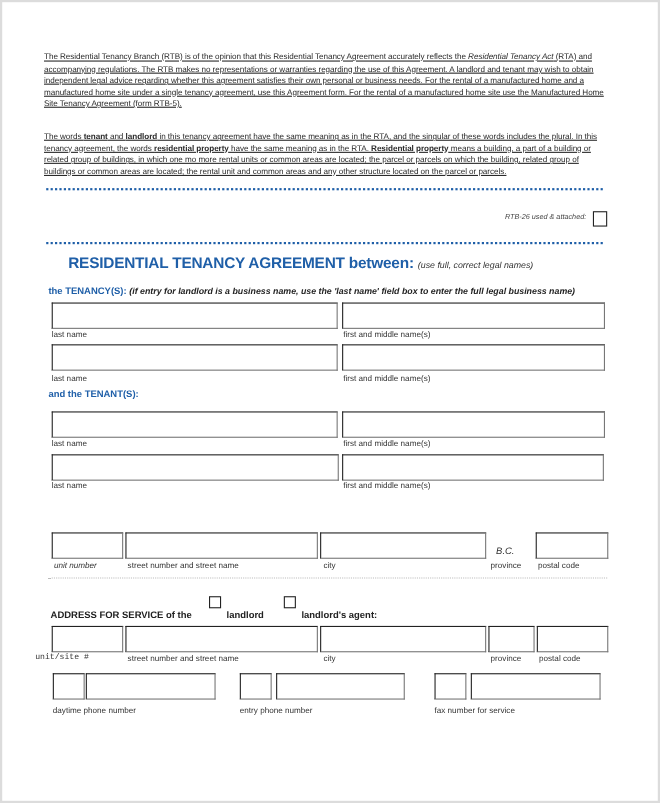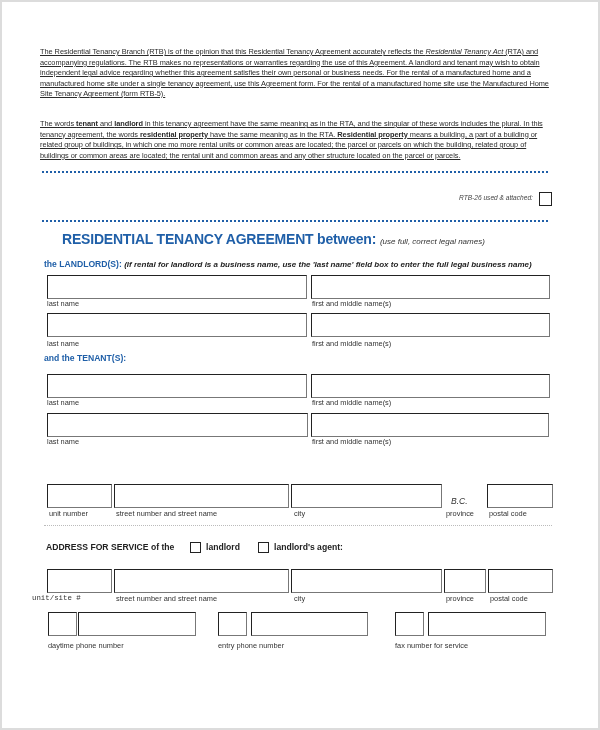--- a/index.html
+++ b/index.html
@@ -44,41 +44,41 @@
   }
   .heading .hint { font-weight: normal; font-style: italic; color: #333; }
   .box {
     position: absolute; height: 24px; border: 1.4px solid #222; border-right-color: #777; border-bottom-color: #777;
     background: #fff;
   }
   .lbl {
     position: absolute; font-size: 7.4px; color: #333; white-space: nowrap;
   }
   .bc { position: absolute; font-size: 8.6px; color: #333; font-style: italic; }
-  .svc-label { position: absolute; font-size: 8.6px; font-weight: bold; color: #222; white-space: nowrap; }
+  .svc-label { position: absolute; font-size: 8.6px; font-weight: bold; color: #222; white-space: nowrap; margin-top: 12px; }
 </style>
 </head>
 <body>
 
 <div class="page">
 
   <p class="para" style="top:45px;"><span>The Residential Tenancy Branch (RTB) is of the opinion that this Residential Tenancy Agreement accurately reflects the </span><i>Residential Tenancy Act</i><span> (RTA) and accompanying regulations.  The RTB makes no representations or warranties regarding the use of this Agreement.  A landlord and tenant may wish to obtain independent legal advice regarding whether this agreement satisfies their own personal or business needs.  For the rental of a manufactured home and a manufactured home site under a single tenancy agreement, use this Agreement form.  For the rental of a manufactured home site use the Manufactured Home Site Tenancy Agreement (form RTB-5).</span></p>
 
   <p class="para" style="top:117px;"><span>The words </span><b>tenant</b><span> and </span><b>landlord</b><span> in this tenancy agreement have the same meaning as in the RTA, and the singular of these words includes the plural.  In this tenancy agreement, the words </span><b>residential property</b><span> have the same meaning as in the RTA.  </span><b>Residential property</b><span> means a building, a part of a building or related group of buildings, in which one mo more rental units or common areas are located; the parcel or parcels on which the building, related group of buildings or common areas are located; the rental unit and common areas and any other structure located on the parcel or parcels.</span></p>
 
   <div class="dots" style="left:40px; top:169px; width:506px;"></div>
 
   <span class="notice-tail">RTB-26 used &amp; attached:</span>
   <div class="chk" style="left:537px; top:190px; width:13px; height:14px;"></div>
 
   <div class="dots" style="left:40px; top:218px; width:506px;"></div>
 
   <div class="title"><span>RESIDENTIAL TENANCY AGREEMENT between: </span><span class="hint">(use full, correct legal names)</span></div>
 
-  <div class="sub" style="top:257px;"><span>the LANDLORD(S): </span><span class="hint">(if rental for landlord is a business name, use the 'last name' field box to enter the full legal business name)</span></div>
+  <div class="sub" style="top:257px;"><span>the TENANCY(S): </span><span class="hint">(if entry for landlord is a business name, use the 'last name' field box to enter the full legal business name)</span></div>
 
   <div class="box" style="left:45px; top:273px; width:260px;"></div>
   <div class="box" style="left:309px; top:273px; width:239px;"></div>
   <span class="lbl" style="left:45px; top:297px;">last name</span>
   <span class="lbl" style="left:310px; top:297px;">first and middle name(s)</span>
 
   <div class="box" style="left:45px; top:311px; width:260px;"></div>
   <div class="box" style="left:309px; top:311px; width:239px;"></div>
   <span class="lbl" style="left:45px; top:337px;">last name</span>
   <span class="lbl" style="left:310px; top:337px;">first and middle name(s)</span>
@@ -95,21 +95,21 @@
   <span class="lbl" style="left:45px; top:435px;">last name</span>
   <span class="lbl" style="left:310px; top:435px;">first and middle name(s)</span>
 
 
   <div class="box" style="left:45px; top:482px; width:65px;"></div>
   <div class="box" style="left:112px; top:482px; width:175px;"></div>
   <div class="box" style="left:289px; top:482px; width:151px;"></div>
   <span class="bc" style="left:449px; top:494px;">B.C.</span>
   <div class="box" style="left:485px; top:482px; width:66px;"></div>
 
-  <span class="lbl" style="left:47px; top:507px;">unit number</span>
+  <span class="lbl" style="left:47px; top:507px;font-style:italic;">unit number</span>
   <span class="lbl" style="left:114px; top:507px;">street number and street name</span>
   <span class="lbl" style="left:292px; top:507px;">city</span>
   <span class="lbl" style="left:444px; top:507px;">province</span>
   <span class="lbl" style="left:487px; top:507px;">postal code</span>
 
   <div class="dots thin" style="left:42px; top:523px; width:508px;"></div>
 
   <span class="svc-label" style="left:44px; top:540px;">ADDRESS FOR SERVICE of the</span>
   <div class="chk" style="left:188px; top:540px; width:11px; height:11px;"></div>
   <span class="svc-label" style="left:204px; top:540px;">landlord</span>

